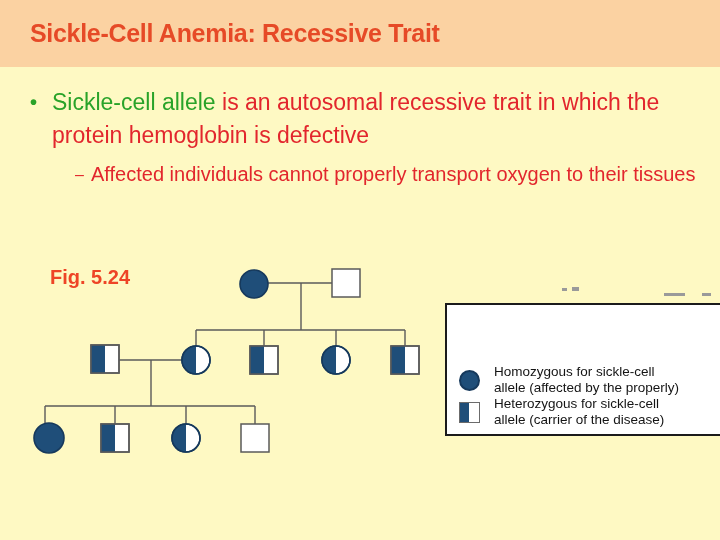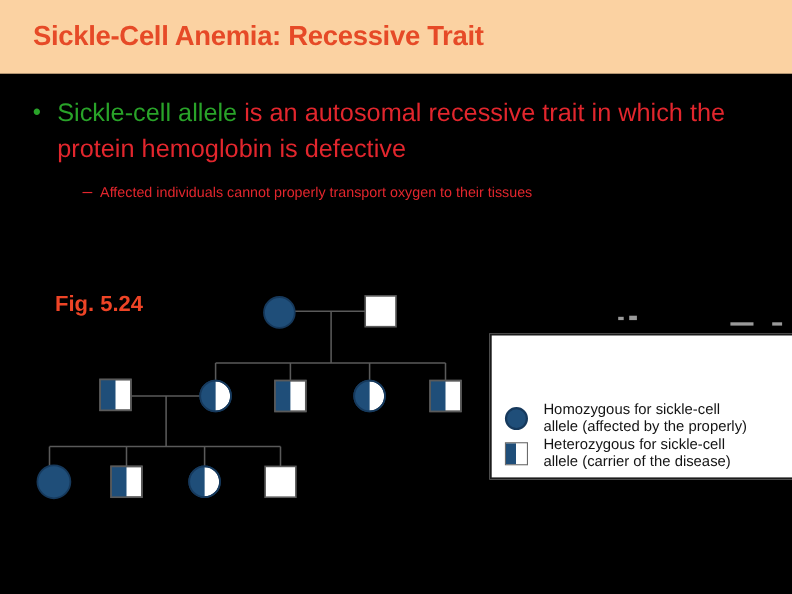--- a/index.html
+++ b/index.html
@@ -1,17 +1,17 @@
 <!DOCTYPE html>
 <html style="--header-bg: #FBD2A2; --title-text: #E64A27; --body-red: #E2262D; --body-green: #29A329; --figure-label: #EE4426; --pedigree-fill: #1F4E79; --circle-outline: #16395C; --square-outline: #5A5A5A; --pedigree-line: #5A5A5A; --legend-border: #1B1B1B;"><head>
 <meta charset="utf-8">
 <style>
   html,body{margin:0;padding:0;background:#e8e8e8;}
   .slide{
-    position:relative;width:720px;height:540px;background:#000000;
+    position:relative;width:720px;height:540px;background:#fef9c3;
     font-family:"Liberation Sans",sans-serif;overflow:hidden;
   }
   
   .title-band{
     position:absolute;left:0;top:0;width:720px;height:67px;
     background:var(--header-bg);display:flex;align-items:center;
   }
   .title{
     margin:0 0 0 30px;font-size:25px;font-weight:700;letter-spacing:-0.3px;
     color:var(--title-text);
@@ -21,21 +21,21 @@
   .bullet-line{display:flex;align-items:flex-start;}
   .bullet-marker{
     width:22px;flex:0 0 22px;font-size:20px;line-height:33px;
     color:var(--body-green);font-weight:700;
   }
   .bullet-text{margin:0;font-size:23px;line-height:33px;max-width:656px;}
   .bullet-text .green{color:var(--body-green);}
   .bullet-text .red{color:var(--body-red);}
   .sub-bullet-line{display:flex;align-items:flex-start;margin-top:12px;padding-left:45px;}
   .sub-marker{width:16px;flex:0 0 16px;font-size:16px;line-height:21px;color:var(--body-red);}
-  .sub-text{margin:0;font-size:13px;line-height:21px;color:var(--body-red);}
+  .sub-text{margin:0;font-size:20px;line-height:21px;color:var(--body-red);}
   
   .fig-label{
     position:absolute;left:50px;top:266px;font-size:20px;font-weight:700;
     color:var(--figure-label);
   }
   
   .pedigree-svg{position:absolute;left:0;top:250px;}
   
   .artifact{position:absolute;background:#9a9a9a;}
   .artifact.a1{left:562px;top:288px;width:5px;height:3px;}

